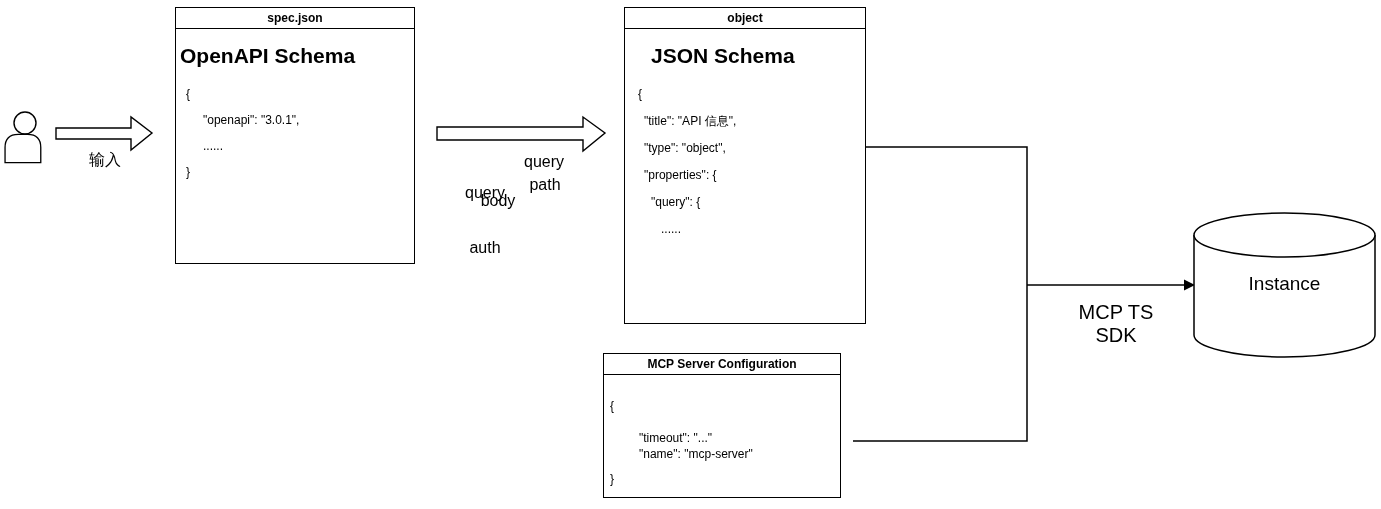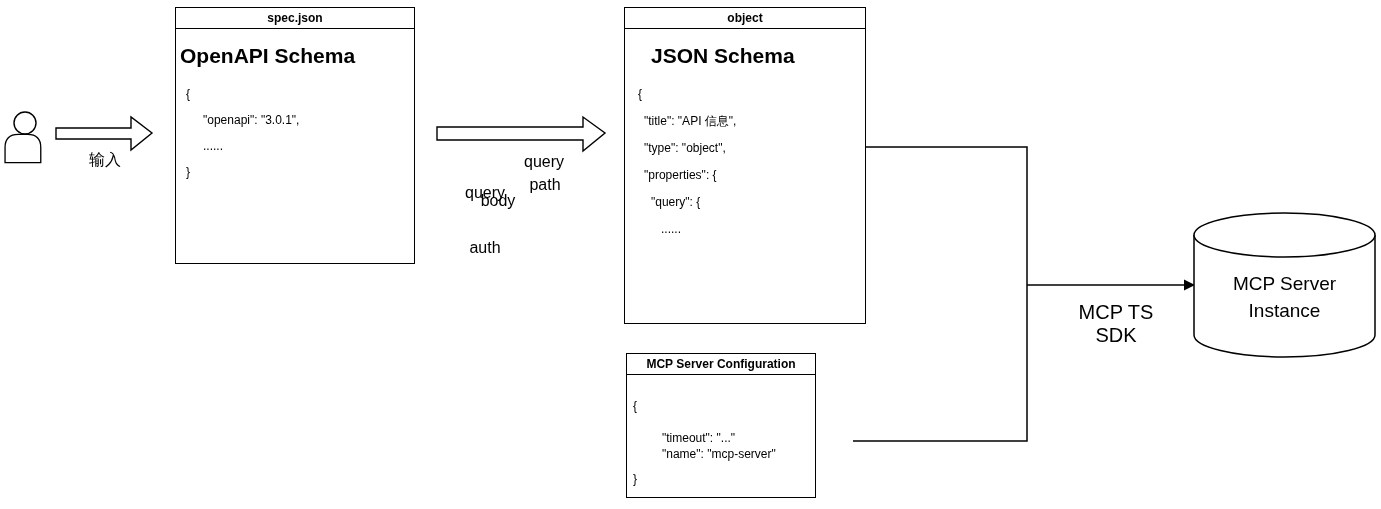--- a/index.html
+++ b/index.html
@@ -87,28 +87,27 @@
     <div class="code schema-code" style="top:73px;">
       <div class="ln s0">{</div>
       <div class="ln s1">"title": "API 信息",</div>
       <div class="ln s1">"type": "object",</div>
       <div class="ln s1">"properties": {</div>
       <div class="ln s2">"query": {</div>
       <div class="ln s3">......</div>
     </div>
   </div>
 
-  <div class="box" style="left:626px;top:353px;width:190px;height:145px;">
+  <div class="box" style="left:603px;top:353px;width:238px;height:145px;">
     <div class="box-title">MCP Server Configuration</div>
     <div class="cfg-ln" style="left:6px;top:45px;">{</div>
     <div class="cfg-ln" style="left:35px;top:77px;">"timeout": "..."</div>
     <div class="cfg-ln" style="left:35px;top:93px;">"name": "mcp-server"</div>
     <div class="cfg-ln" style="left:6px;top:118px;">}</div>
   </div>
 
   <div class="float-label" style="left:1056px;top:301px;width:120px;font-size:20px;">MCP TS SDK</div>
 
   <div class="cyl-label">
-    <div>MCP Server</div>
     <div>Instance</div>
   </div>
 
 </div>
 
 </body></html>

